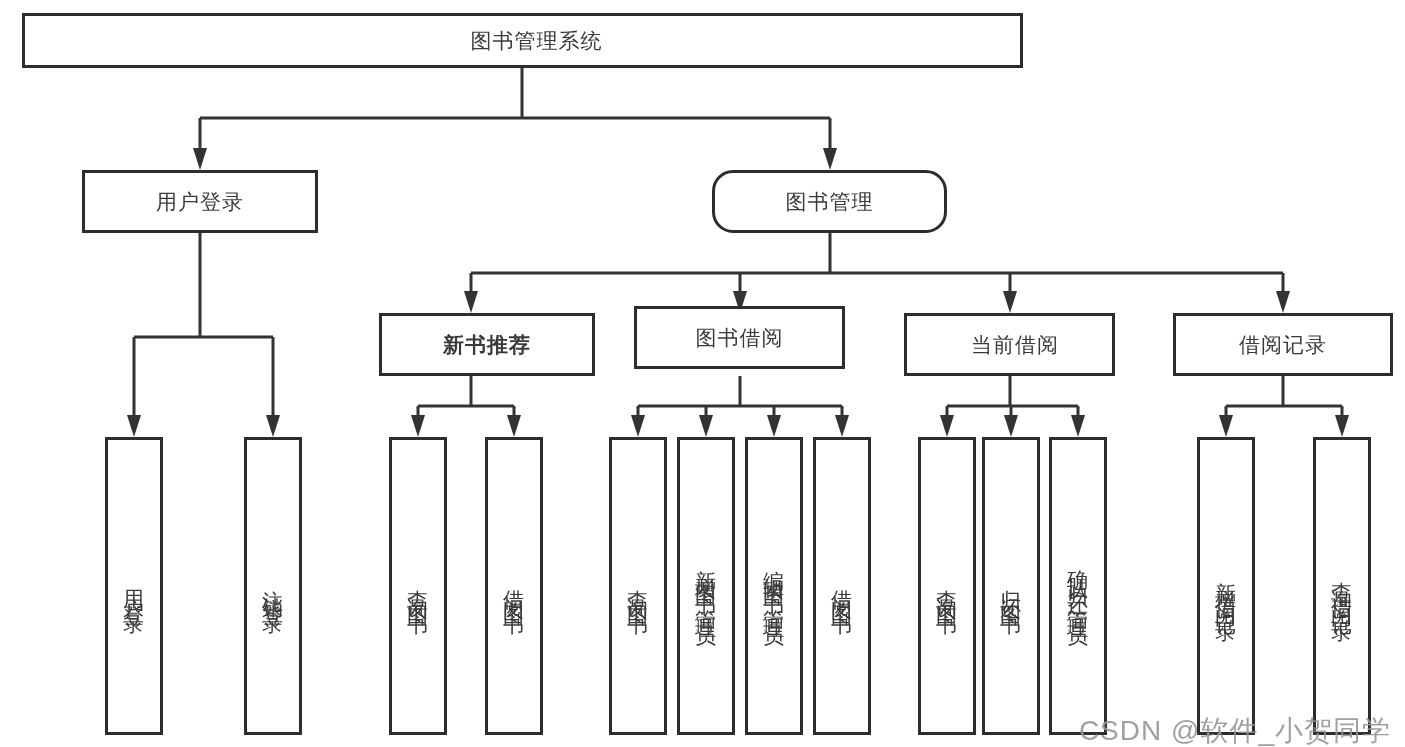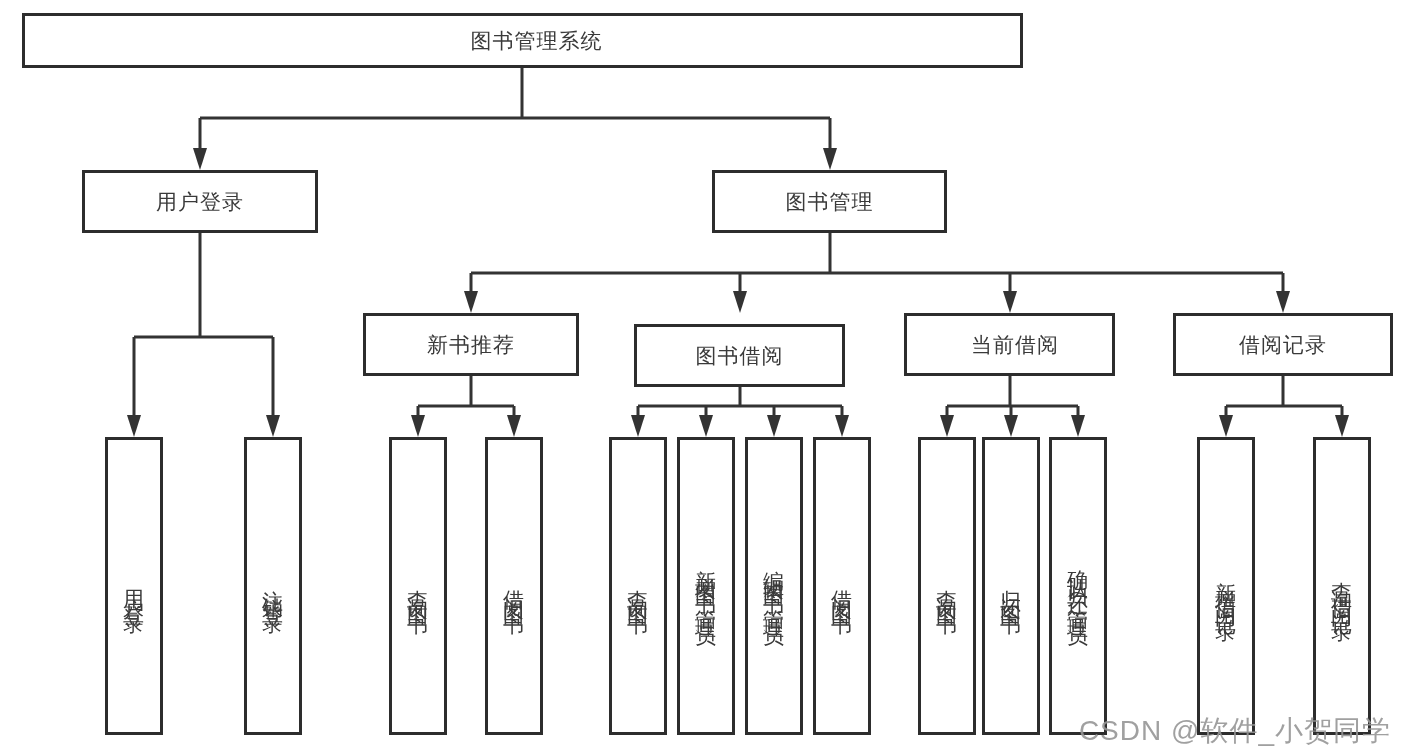--- a/index.html
+++ b/index.html
@@ -91,25 +91,25 @@
         <polygon points="1071,415 1085,415 1078,437"></polygon>
         <polygon points="1219,415 1233,415 1226,437"></polygon>
         <polygon points="1335,415 1349,415 1342,437"></polygon>
       </g>
   </svg>
 
   <div class="box hbox" style="left:22px; top:13px; width:1001px; height:55px;padding-left:28px;">图书管理系统</div>
 
   <div class="box hbox" style="left:82px; top:170px; width:236px;">用户登录</div>
 
-  <div class="box hbox" style="left:712px; top:170px; width:235px;">图书管理</div>
+  <div class="box hbox" style="left:712px; top:170px; width:235px;border-radius:21px;">图书管理</div>
 
-  <div class="box hbox" style="left:363px; top:313px; width:216px;">新书推荐</div>
+  <div class="box hbox" style="left:379px; top:313px; width:216px;font-weight:bold;">新书推荐</div>
 
-  <div class="box hbox" style="left:634px; top:324px; width:211px;">图书借阅</div>
+  <div class="box hbox" style="left:634px; top:306px; width:211px;">图书借阅</div>
 
   <div class="box hbox" style="left:904px; top:313px; width:211px;padding-left:11px;">当前借阅</div>
 
   <div class="box hbox" style="left:1173px; top:313px; width:220px;">借阅记录</div>
 
   <div class="box vbox" style="left:105px;">用户登录</div>
 
   <div class="box vbox" style="left:244px;">注销登录</div>
 
   <div class="box vbox" style="left:389px;">查询图书</div>

